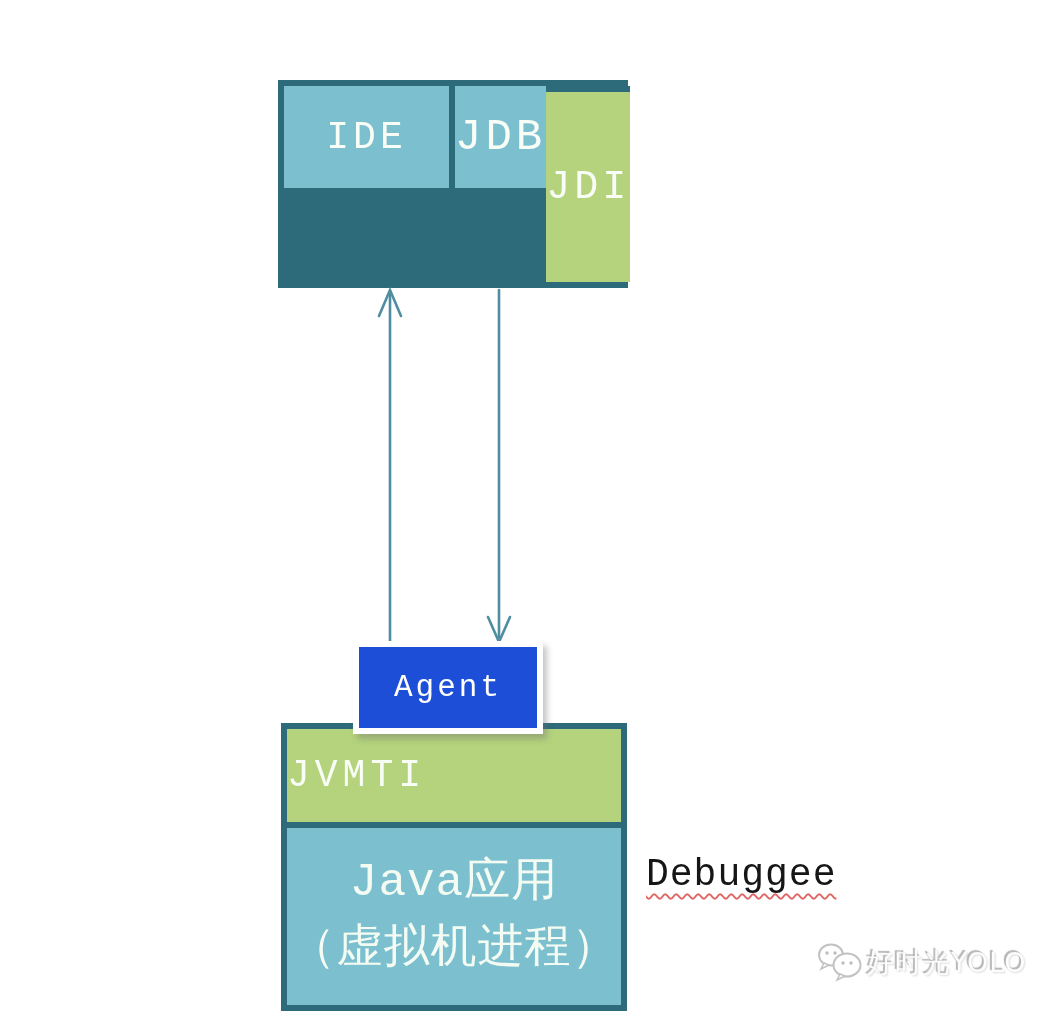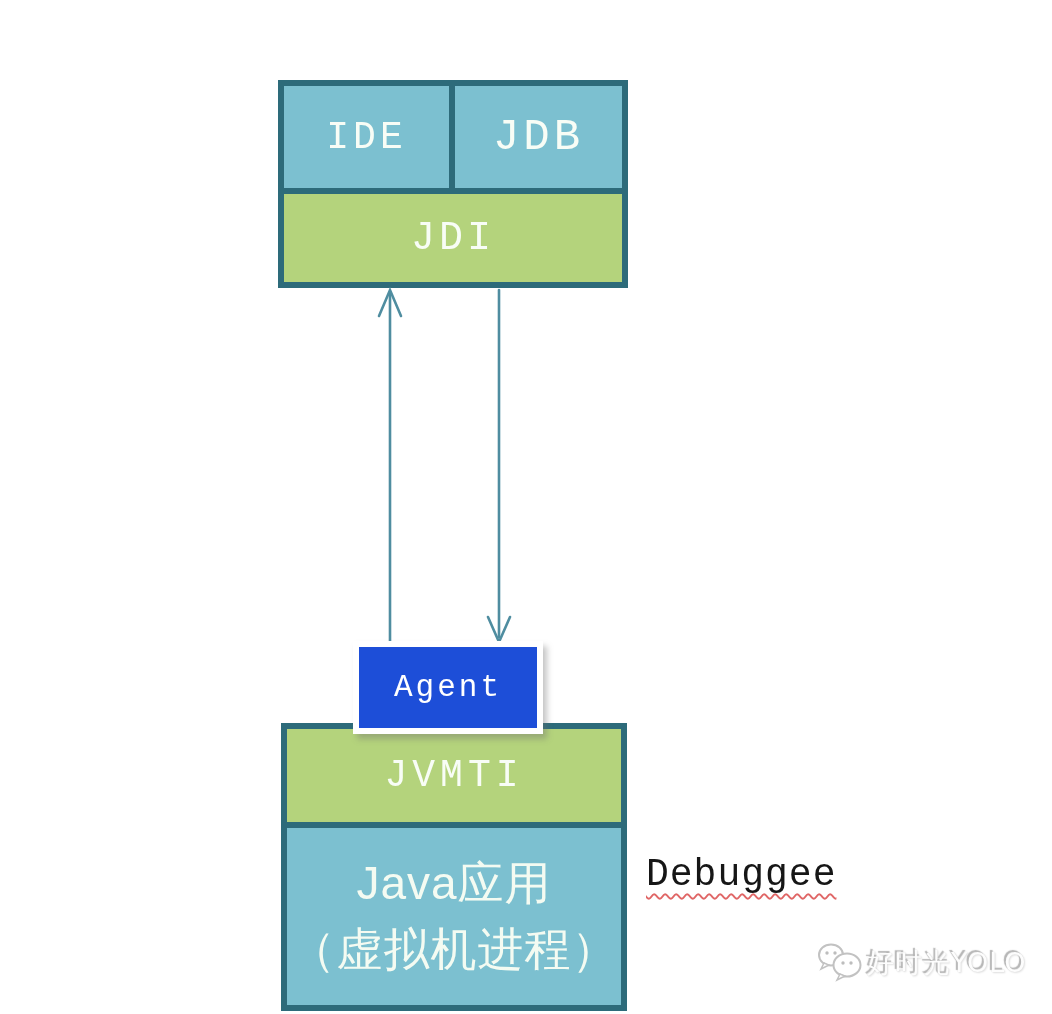--- a/index.html
+++ b/index.html
@@ -6,21 +6,21 @@
   #stage {
     position:relative; width:1052px; height:1014px;
     background:#ffffff; overflow:hidden;
     font-family:"Liberation Mono", "DejaVu Sans Mono", monospace;
   }
 
   
   .debugger-box {
     position:absolute; left:278px; top:80px; width:350px; height:208px;
     border:6px solid #2d6b7a; box-sizing:border-box;
-    display:flex; flex-direction:column; background:#2d6b7a;
+    display:flex; flex-direction:row; background:#2d6b7a;
   }
   .debugger-top-row { display:flex; height:102px; }
   .cell { display:flex; align-items:center; justify-content:center;
           color:#f8fdf6; letter-spacing:4px; }
   .cell-ide { width:165px; background:#7cc0d0; border-right:6px solid #2d6b7a;
               font-size:38px; }
   .cell-jdb { flex:1; background:#7cc0d0; font-size:44px; }
   .cell-jdi { flex:1; background:#b4d37c; border-top:6px solid #2d6b7a;
               font-size:40px; }
 
@@ -58,27 +58,27 @@
     color:#ffffff; font-size:31px; letter-spacing:3px;
   }
 
   
   .debuggee-box {
     position:absolute; left:281px; top:723px; width:346px; height:288px;
     border:6px solid #2d6b7a; box-sizing:border-box;
     display:flex; flex-direction:column; background:#2d6b7a; z-index:1;
   }
   .cell-jvmti { height:93px; background:#b4d37c; font-size:38px;
-                display:flex; align-items:center; justify-content:center;
+                display:flex; align-items:center; 
                 color:#f8fdf6; letter-spacing:5px; }
   .cell-app {
     flex:1; background:#7cc0d0; border-top:6px solid #2d6b7a;
     display:flex; flex-direction:column; align-items:center; justify-content:center;
     color:#f4fbf2; font-size:46px; line-height:1.42; letter-spacing:1px;
-    font-family:Liberation Sans, sans-serif;
+    font-family:Liberation Mono, monospace;
   }
 
   
   .watermark {
     position:absolute; left:816px; top:942px; z-index:4;
     display:flex; align-items:center; gap:3px;
   }
   .watermark-text {
     color:#fdfdfd; font-size:27px; letter-spacing:1px;
     font-family:"DejaVu Sans", "Liberation Sans", sans-serif;

